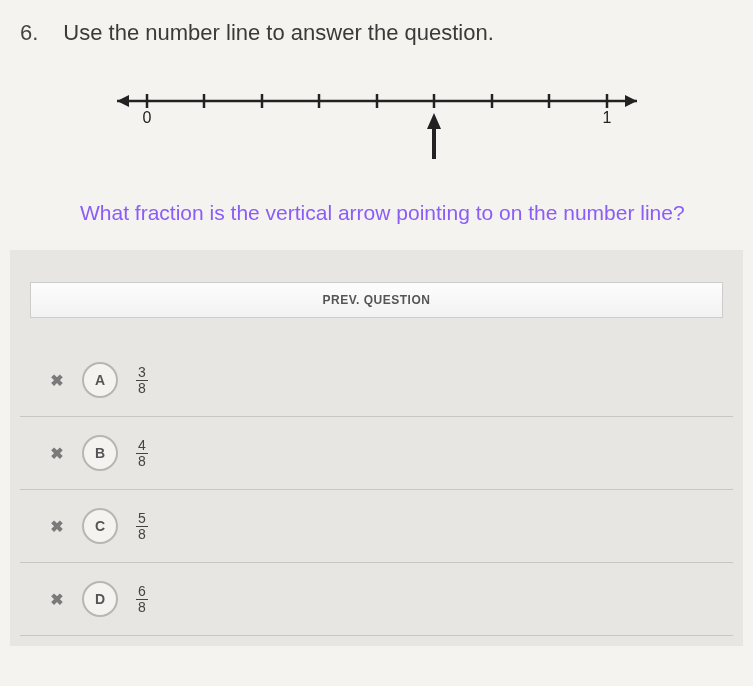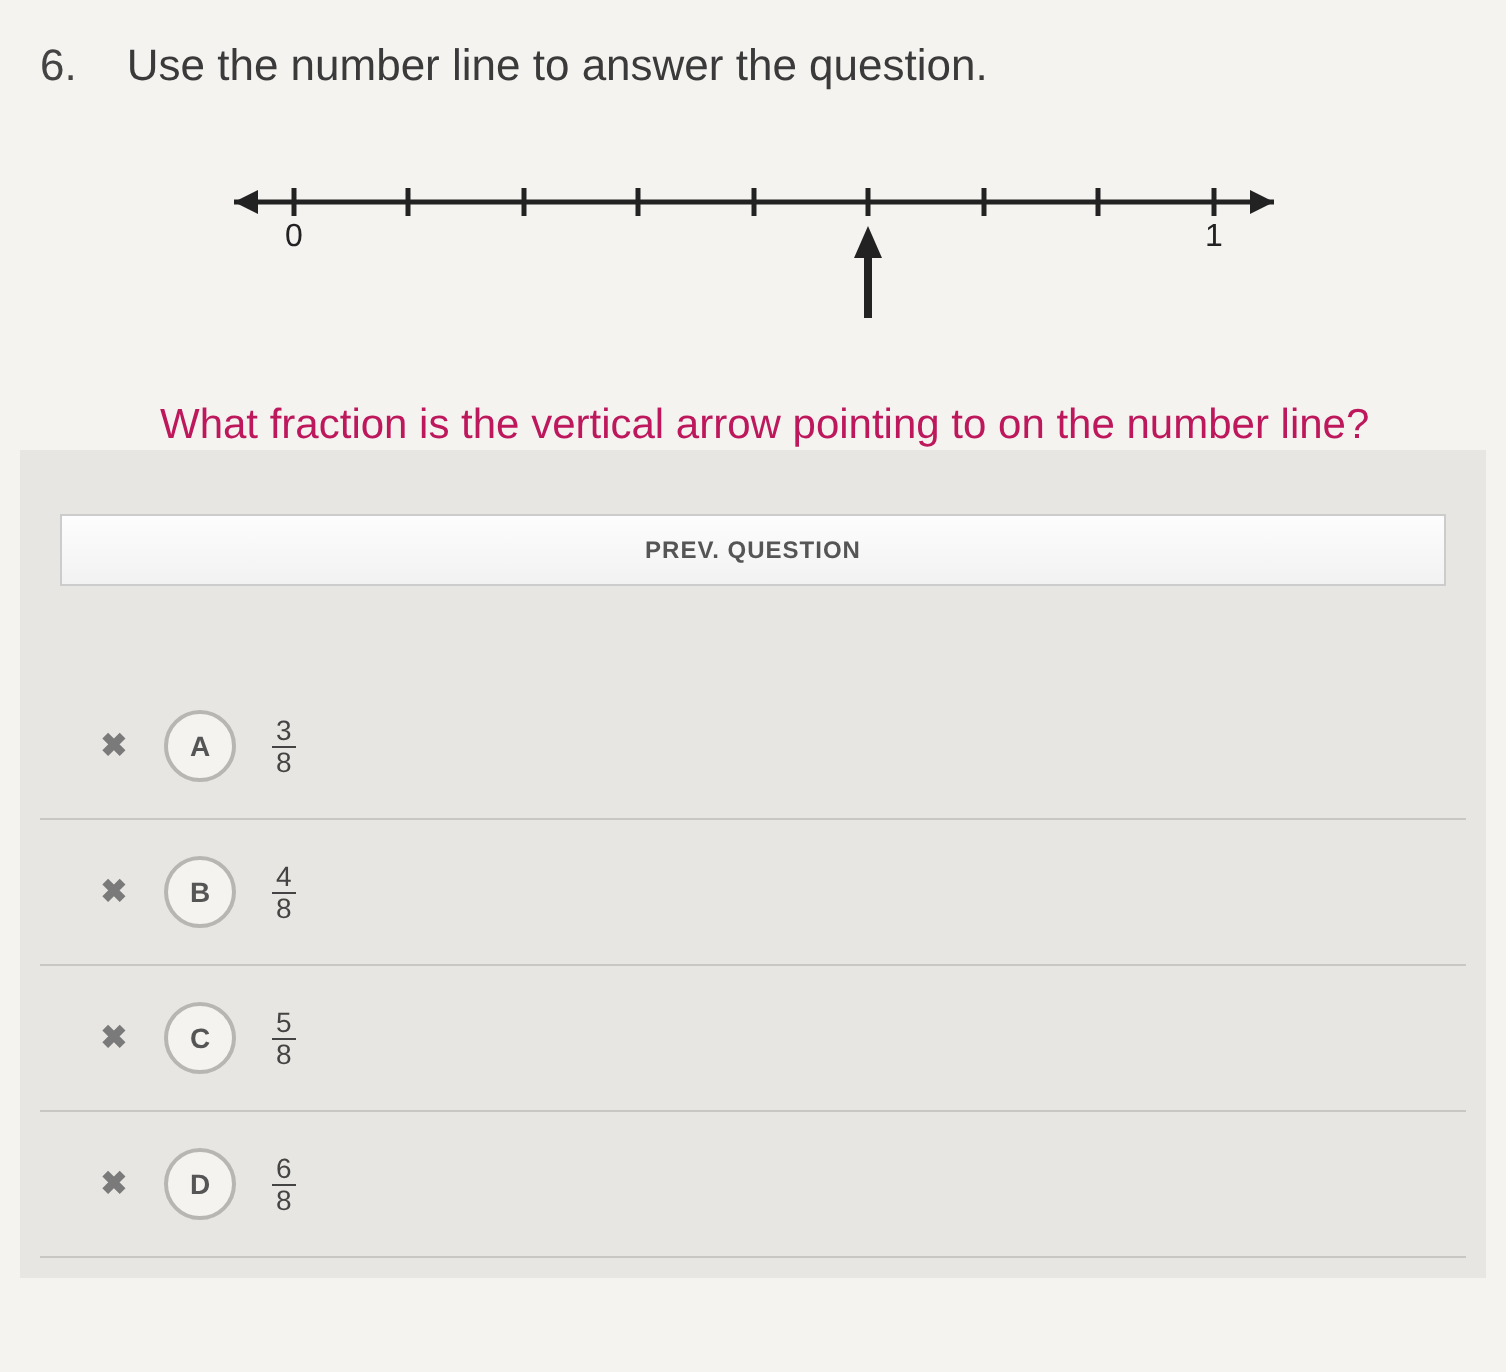--- a/index.html
+++ b/index.html
@@ -27,31 +27,32 @@
       color: #3a3a3a;
       text-align: right;
     }
     .numline-wrap {
       display: flex;
       justify-content: center;
       margin-bottom: 30px;
     }
     .subquestion {
       font-size: 21px;
-      color: #be185d;
+      color: #8b5cf6;
       padding-left: 70px;
+      margin-bottom: 25px;
     }
     .answers-panel {
       background: #e8e6e2;
       padding: 20px 10px 10px 10px;
     }
     .nav-row {
       display: flex;
       gap: 20px;
-      margin-bottom: 32px;
+      margin-bottom: 14px;
       padding: 12px 10px;
     }
     .nav-btn {
       flex: 1;
       height: 36px;
       font-size: 12px;
       font-weight: bold;
       letter-spacing: 0.5px;
       display: flex;
       align-items: center;

